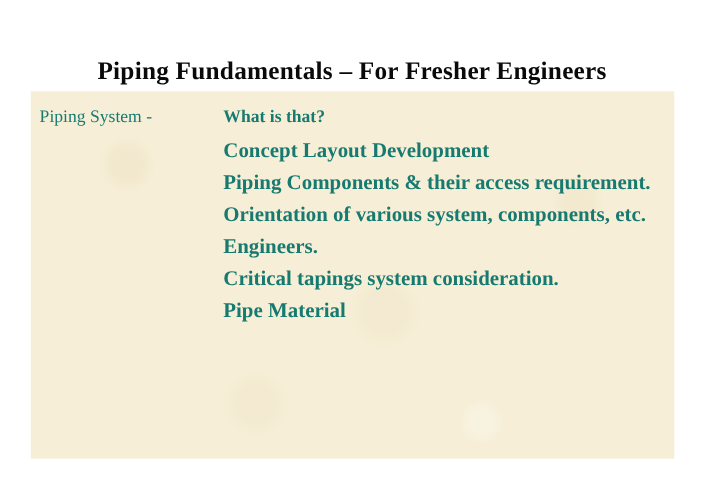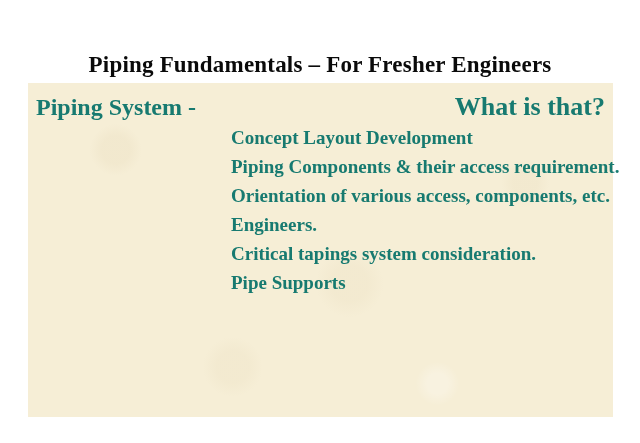--- a/index.html
+++ b/index.html
@@ -42,69 +42,67 @@
       radial-gradient(circle at 55% 60%, rgba(205,185,140,0.08) 0 18px, rgba(205,185,140,0) 34px),
       radial-gradient(circle at 85% 30%, rgba(205,185,140,0.09) 0 12px, rgba(205,185,140,0) 24px),
       radial-gradient(circle at 35% 85%, rgba(205,185,140,0.08) 0 16px, rgba(205,185,140,0) 30px),
       radial-gradient(circle at 70% 90%, rgba(255,255,255,0.25) 0 10px, rgba(255,255,255,0) 22px);
     display: flex;
     align-items: flex-start;
   }
   .lead-label {
     flex: 0 0 167px;
     width: 167px;
-    font-size: 24px;
-    font-weight: bold;
+    font-size: 16px;
+    font-weight: normal;
     color: var(--text-teal, #177a70);
     line-height: 30px;
     white-space: nowrap;
   }
   .content-col {
     flex: 1 1 auto;
     min-width: 0;
   }
   .content-heading {
-    font-size: 26px;
+    font-size: 16px;
     font-weight: bold;
     color: var(--text-teal, #177a70);
     line-height: 30px;
-    text-align: right;
   }
   .topic-list {
     margin: 0;
     padding: 1px 0 0 0;
     list-style: none;
   }
   .topic-list .list-item {
     font-size: 19px;
     font-weight: bold;
     color: var(--text-teal, #177a70);
     line-height: 29px;
     white-space: nowrap;
-    margin-left: 28px;
   }
 </style>
 </head>
 <body>
 
 <div class="slide">
 
   <div class="slide-title">Piping Fundamentals – For Fresher Engineers</div>
 
   <div class="content-panel">
 
     <div class="lead-label">Piping System -</div>
 
     <div class="content-col">
       <div class="content-heading">What is that?</div>
 
       <ul class="topic-list">
         <li class="list-item">Concept Layout Development</li>
         <li class="list-item">Piping Components &amp; their access requirement.</li>
-        <li class="list-item">Orientation of various access, components, etc.</li>
+        <li class="list-item">Orientation of various system, components, etc.</li>
         <li class="list-item">Engineers.</li>
         <li class="list-item">Critical tapings system consideration.</li>
-        <li class="list-item">Pipe Supports</li>
+        <li class="list-item">Pipe Material</li>
       </ul>
     </div>
 
   </div>
 </div>
 
 </body></html>

